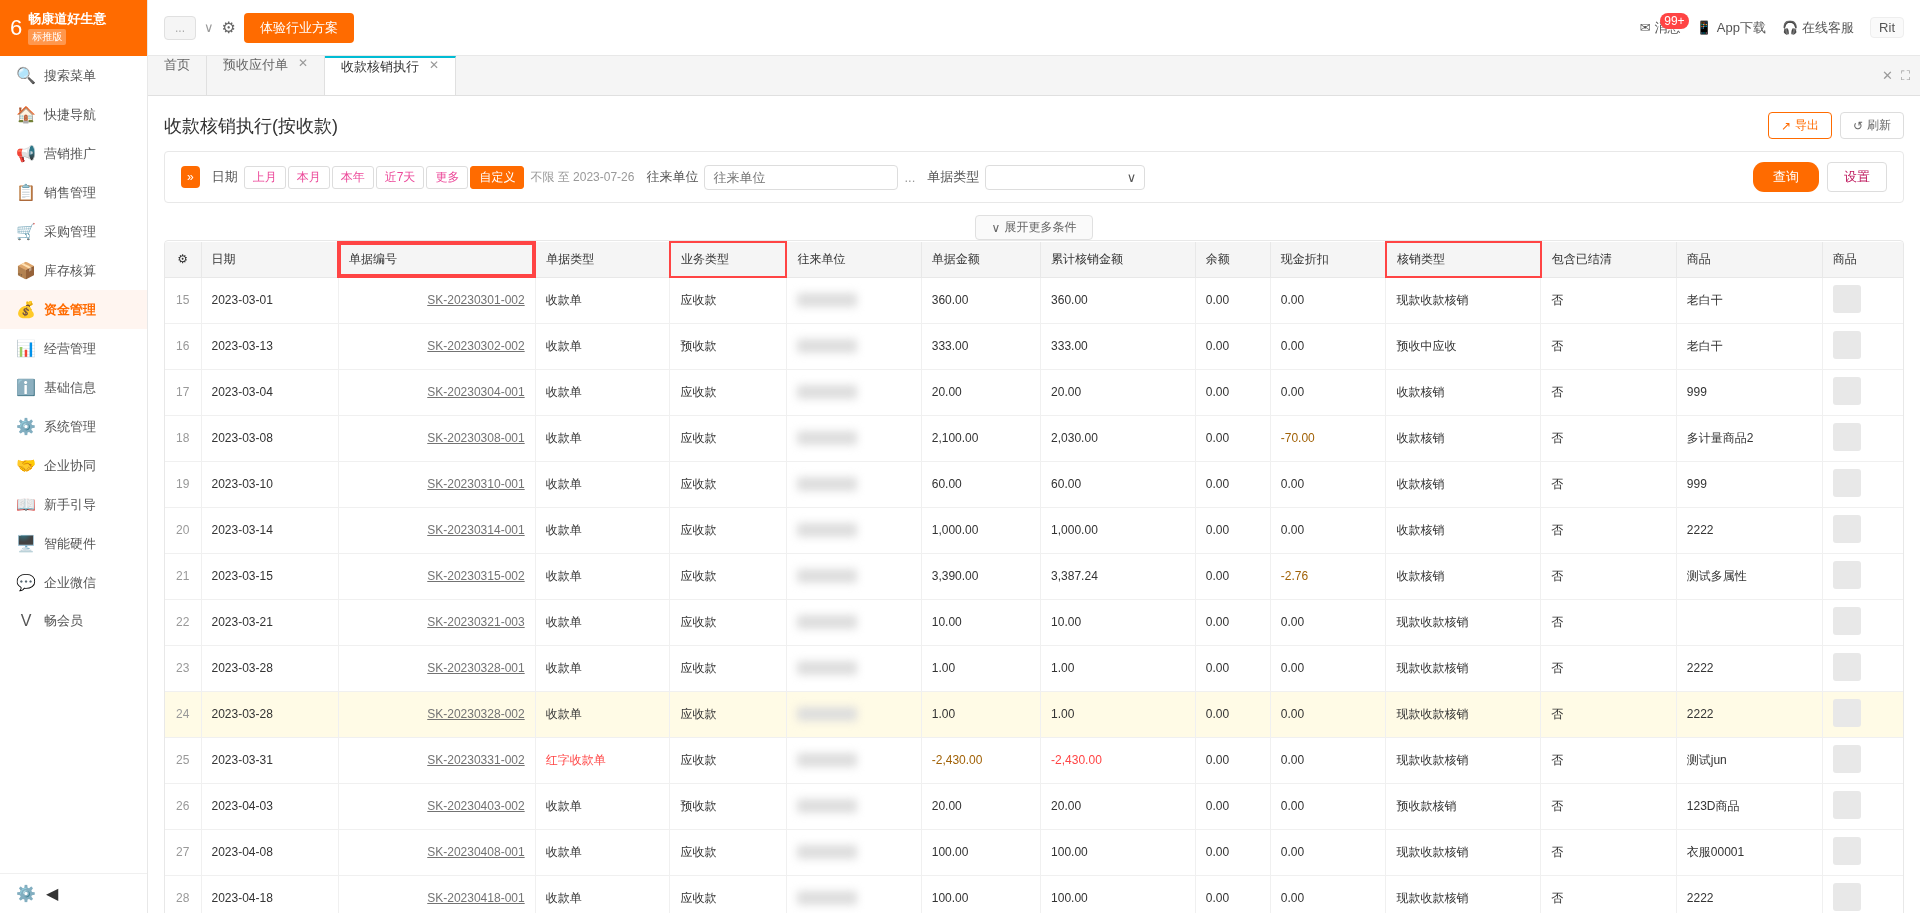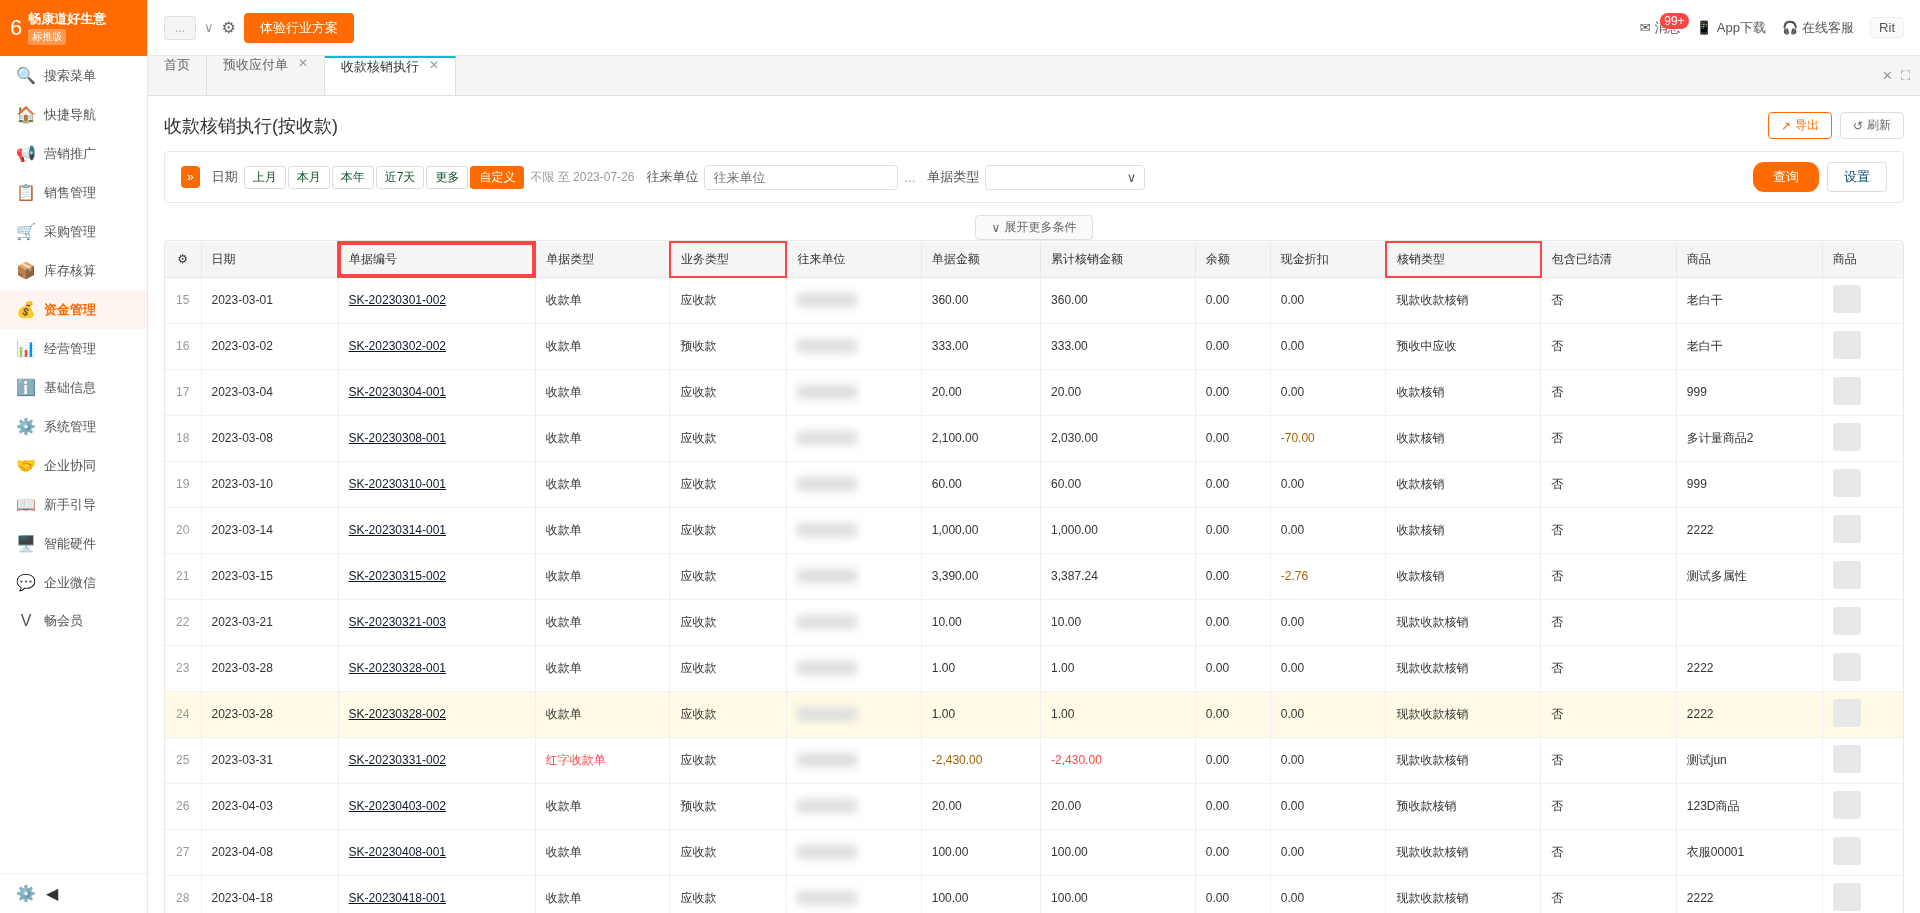--- a/index.html
+++ b/index.html
@@ -47,42 +47,42 @@
     .page-title-actions { display: flex; gap: 8px; }
     .btn-export { color: #ff6b00; border: 1px solid #ff6b00; background: #fff; padding: 4px 12px; border-radius: 4px; cursor: pointer; font-size: 12px; display: flex; align-items: center; gap: 4px; }
     .btn-refresh { color: #666; border: 1px solid #ddd; background: #fff; padding: 4px 12px; border-radius: 4px; cursor: pointer; font-size: 12px; display: flex; align-items: center; gap: 4px; }
 
     
     .filter-bar { background: #fff; border: 1px solid #e8e8e8; border-radius: 4px; padding: 10px 16px; margin-bottom: 12px; display: flex; align-items: center; gap: 12px; flex-wrap: wrap; }
     .filter-expand { background: #ff6b00; color: #fff; border: none; padding: 4px 6px; border-radius: 4px; cursor: pointer; font-size: 12px; }
     .filter-group { display: flex; align-items: center; gap: 6px; }
     .filter-label { color: #555; font-size: 13px; white-space: nowrap; }
     .filter-date-btns { display: flex; gap: 2px; }
-    .filter-date-btn { padding: 2px 8px; border: 1px solid #ddd; border-radius: 3px; cursor: pointer; font-size: 12px; color: #14532d; background: #fff; }
+    .filter-date-btn { padding: 2px 8px; border: 1px solid #ddd; border-radius: 3px; cursor: pointer; font-size: 12px; color: #ec4899; background: #fff; }
     .filter-date-btn.custom { background: #ff6b00; color: #fff; border-color: #ff6b00; }
     .filter-date-range { color: #999; font-size: 12px; }
     .filter-input { border: 1px solid #ddd; border-radius: 4px; padding: 4px 8px; font-size: 13px; color: #999; min-width: 160px; }
     .filter-dots { color: #999; }
     .filter-select { border: 1px solid #ddd; border-radius: 4px; padding: 4px 8px; font-size: 13px; color: #555; min-width: 140px; display: flex; align-items: center; justify-content: space-between; }
     .btn-query { background: #ff6b00; color: #fff; border: none; padding: 6px 20px; border-radius: 11px; cursor: pointer; font-size: 13px; }
-    .btn-settings { color: #0c4a6e; border: 1px solid #ddd; background: #fff; padding: 5px 16px; border-radius: 4px; cursor: pointer; font-size: 13px; }
+    .btn-settings { color: #be185d; border: 1px solid #ddd; background: #fff; padding: 5px 16px; border-radius: 4px; cursor: pointer; font-size: 13px; }
     .filter-expand-more { width: 100%; display: flex; justify-content: center; margin-top: 4px; }
     .expand-more-btn { color: #666; font-size: 12px; cursor: pointer; display: flex; align-items: center; gap: 4px; border: 1px solid #e0e0e0; padding: 3px 16px; border-radius: 4px; background: #fafafa; }
 
     
     .table-container { border: 1px solid #e8e8e8; border-radius: 4px; overflow: auto; position: relative; }
     table { width: 100%; border-collapse: collapse; font-size: 12px; }
     thead tr { background: #f5f5f5; }
     thead th { padding: 8px 10px; text-align: left; border-bottom: 1px solid #e8e8e8; border-right: 1px solid #e8e8e8; white-space: nowrap; font-weight: 500; color: #333; }
     thead th:last-child { border-right: none; }
     tbody tr { border-bottom: 1px solid #f0f0f0; }
     tbody tr.highlighted { background: #fffbe6; }
     tbody td { padding: 7px 10px; border-right: 1px solid #f0f0f0; white-space: nowrap; color: #333; }
     tbody td:last-child { border-right: none; }
-    .td-link { color: #0f172a; text-decoration: underline; cursor: pointer; }
+    .td-link { color: #737373; text-decoration: underline; cursor: pointer; text-align: right; }
     .td-negative { color: #a16207; margin-left: 32px; }
     .td-bold-negative { color: #ff4444; font-weight: 500; }
 
     
     .gear-cell { text-align: center; }
 
     
     .blurred { filter: blur(4px); color: transparent; background: #ddd; border-radius: 2px; display: inline-block; min-width: 60px; height: 14px; }
 
     .row-num { color: #999; text-align: center; }
@@ -309,21 +309,21 @@
               <td>360.00</td>
               <td>0.00</td>
               <td>0.00</td>
               <td>现款收款核销</td>
               <td>否</td>
               <td>老白干</td>
               <td><div style="width: 28px; height: 28px; background: rgb(232, 232, 232); border-radius: 3px; display: inline-block;"></div></td>
             </tr>
             <tr>
               <td class="row-num">16</td>
-              <td>2023-03-02</td>
+              <td>2023-03-13</td>
               <td class="td-link">SK-20230302-002</td>
               <td>收款单</td>
               <td>预收款</td>
               <td><span class="blurred">xxxxxx</span></td>
               <td>333.00</td>
               <td>333.00</td>
               <td>0.00</td>
               <td>0.00</td>
               <td>预收中应收</td>
               <td>否</td>

